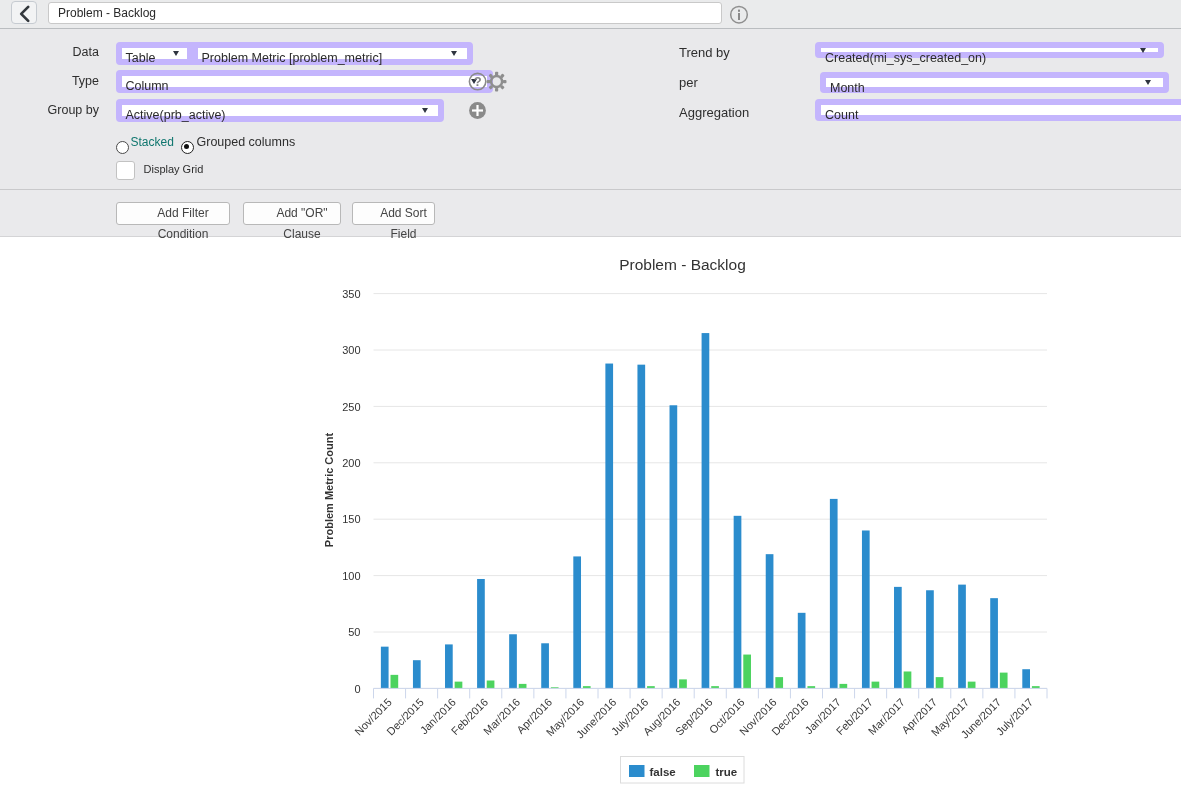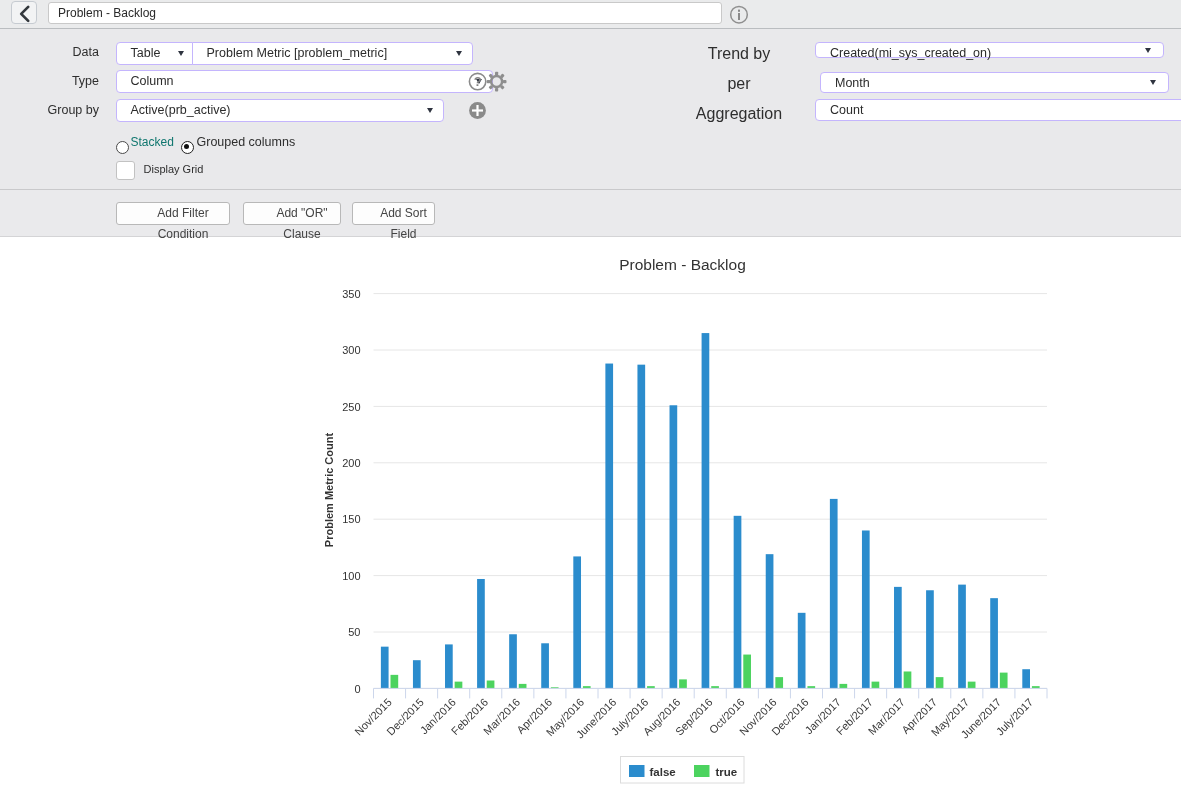--- a/index.html
+++ b/index.html
@@ -1,24 +1,24 @@
 <!DOCTYPE html>
 <html><head>
 <meta charset="utf-8">
 <style>
   html,body{margin:0;padding:0;}
   body{width:1181px;height:790px;position:relative;background:#ffffff;
        font-family:"Liberation Sans",sans-serif;overflow:hidden;}
   .abs{position:absolute;}
-  .sel{position:absolute;background:#fff;border:1px solid #c4b5fd;border-radius:4px;
-       font-size:12.5px;color:#2b2b2b;line-height:21px;padding-left:14px;box-sizing:border-box;}
+  .sel{position:absolute;background:#fff;border:6px solid #c4b5fd;border-radius:4px;
+       font-size:12.5px;color:#2b2b2b;line-height:21px;padding-left:4px;box-sizing:border-box;}
   .caret{position:absolute;width:0;height:0;border-left:3.5px solid transparent;
        border-right:3.5px solid transparent;border-top:5px solid #2f3440;top:50%;margin-top:-2px;}
   .lbl{position:absolute;font-size:12.5px;color:#2e2e2e;text-align:right;width:110px;}
-  .rlbl{position:absolute;font-size:16px;color:#2e2e2e;text-align:center;width:120px;}
+  .rlbl{position:absolute;font-size:13px;color:#2e2e2e;text-align:left;width:120px;}
   .btn{position:absolute;background:#fdfdfd;border:1px solid #b8b8b8;border-radius:3px;
        font-size:12px;color:#444;text-align:center;line-height:21px;box-sizing:border-box;height:23px;padding-left:20px;}
 </style>
 </head>
 <body>
 
 <div class="abs" style="left:0;top:0;width:1181px;height:28px;background:#eaebec;border-bottom:1px solid #babdc0;"></div>
 <div class="abs" style="left:11px;top:1px;width:26px;height:23px;background:#f2f3f4;border:1px solid #c6cbd1;border-radius:4px;box-sizing:border-box;">
   <svg width="24" height="21" viewBox="0 0 24 21">
       <polyline points="16.2,4.9 9.2,11.9 16.2,18.9" fill="none" stroke="#33383d" stroke-width="2.7" stroke-linecap="round" stroke-linejoin="round"></polyline>

